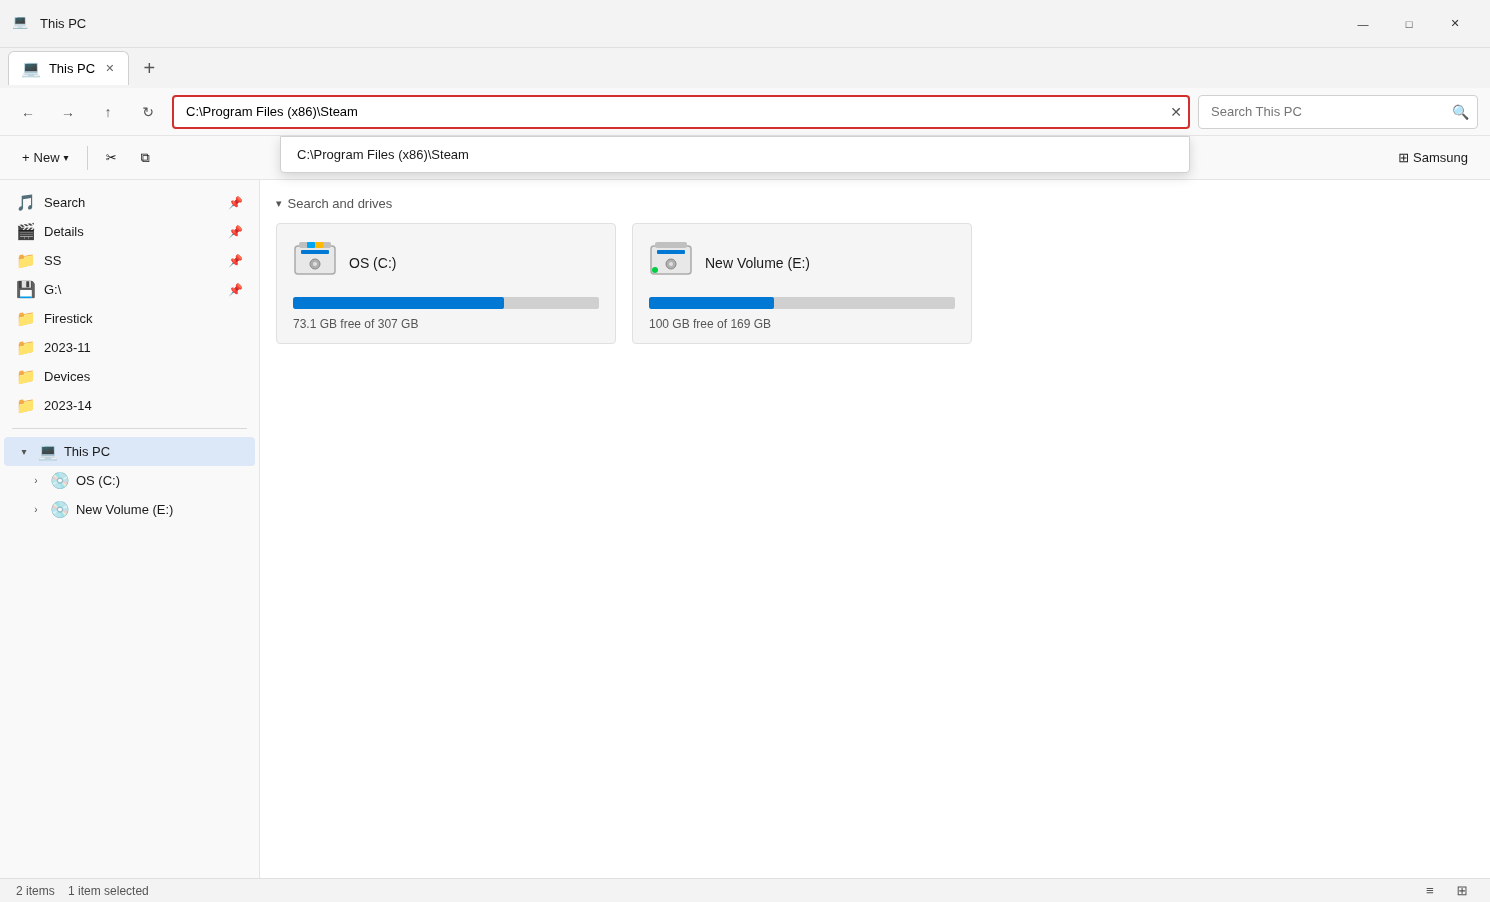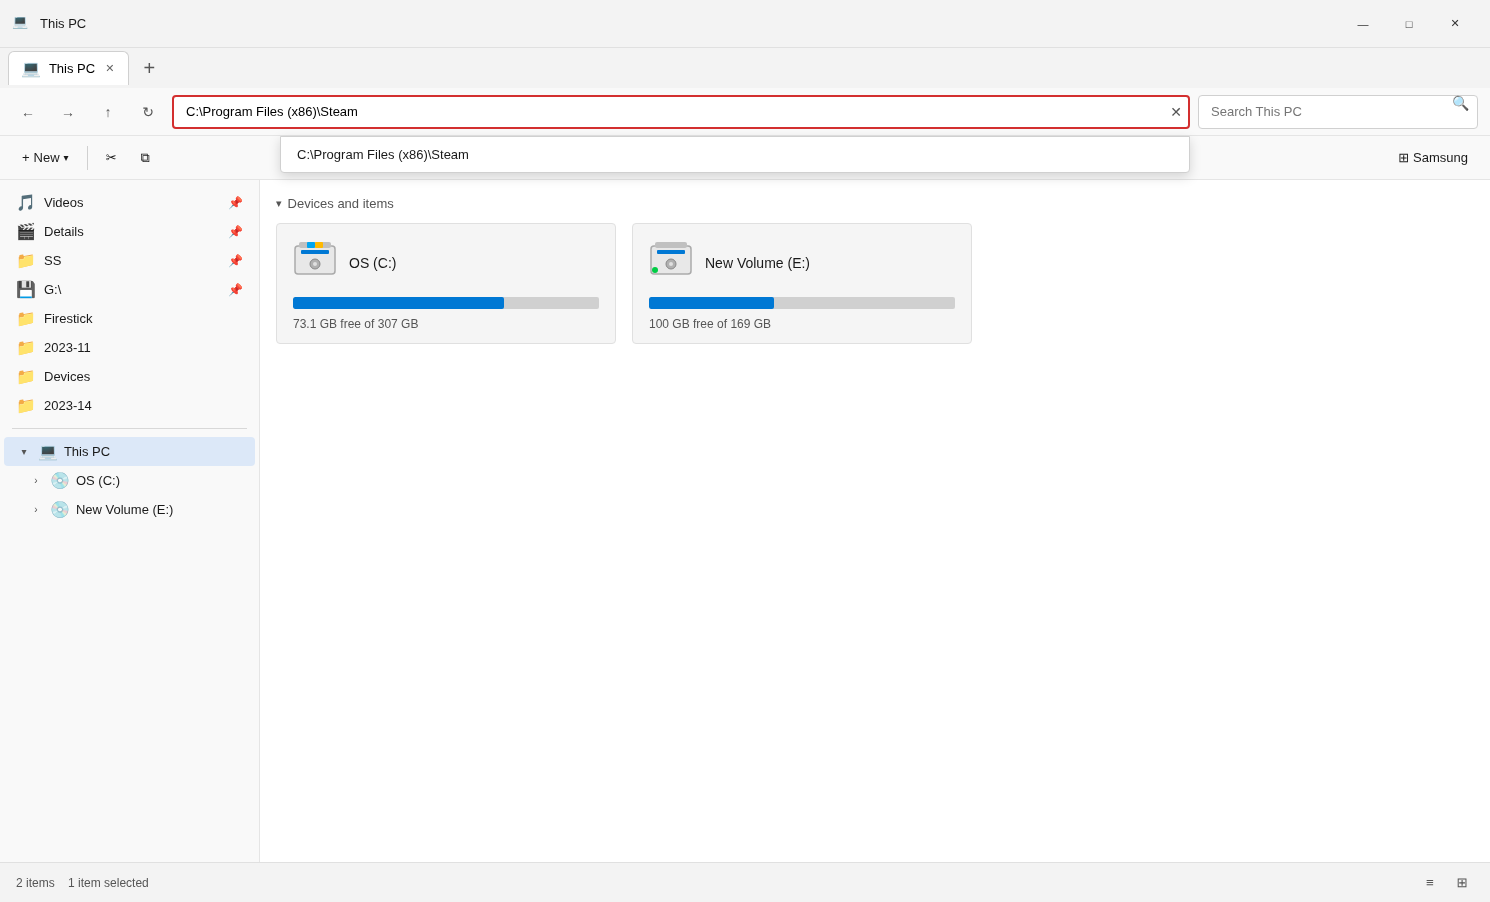--- a/index.html
+++ b/index.html
@@ -55,21 +55,21 @@
       padding: 0 36px 0 12px; font-size: 13px; outline: none; background: #fff;
     }
     .address-clear {
       position: absolute; right: 8px; background: transparent; border: none;
       cursor: pointer; color: #555; font-size: 14px;
     }
     .search-bar {
       width: 280px; height: 34px; border: 1px solid #d0d0d0; border-radius: 4px;
       padding: 0 36px 0 12px; font-size: 13px; outline: none; background: #fff;
     }
-    .search-wrapper { position: relative; display: flex; }
+    .search-wrapper { position: relative; display: flex; align-items: center; }
     .search-icon-btn {
       position: absolute; right: 8px; background: transparent; border: none;
       cursor: pointer; color: #555; font-size: 14px;
     }
 
     
     .address-dropdown {
       position: absolute; top: 48px; left: 280px; right: 300px;
       background: #fff; border: 1px solid #d0d0d0; border-radius: 0 0 4px 4px;
       box-shadow: 0 4px 12px rgba(0,0,0,0.15); z-index: 100;
@@ -138,21 +138,21 @@
     .drive-progress-fill { height: 100%; background: #0078d4; border-radius: 2px; }
     .drive-info { font-size: 12px; color: #555; }
 
     
     .sidebar::-webkit-scrollbar { width: 6px; }
     .sidebar::-webkit-scrollbar-thumb { background: #c0c0c0; border-radius: 3px; }
 
     
     .status-bar {
       display: flex; align-items: center; justify-content: space-between;
-      background: #f3f3f3; border-top: 1px solid #e0e0e0; height: 40px;
+      background: #f3f3f3; border-top: 1px solid #e0e0e0; height: 24px;
       padding: 0 16px; font-size: 12px; color: #555; flex-shrink: 0;
     }
     .status-bar-right { display: flex; gap: 8px; align-items: center; }
     .status-view-btn {
       width: 24px; height: 24px; border: none; background: transparent;
       cursor: pointer; border-radius: 3px; display: flex; align-items: center;
       justify-content: center; color: #555;
     }
   </style>
 </head>
@@ -218,21 +218,21 @@
     </button>
   </div>
 </div>
 
 <div class="main-layout">
 
   <div class="sidebar">
 
     <div class="sidebar-item">
       <span class="sidebar-icon">🎵</span>
-      <span>Videos</span>
+      <span>Search</span>
       <span class="sidebar-pin">📌</span>
     </div>
     <div class="sidebar-item">
       <span class="sidebar-icon">🎬</span>
       <span>Details</span>
       <span class="sidebar-pin">📌</span>
     </div>
     <div class="sidebar-item">
       <span class="sidebar-icon">📁</span>
       <span>SS</span>
@@ -278,21 +278,21 @@
       <span class="tree-expand">›</span>
       <span class="tree-icon">💿</span>
       <span>New Volume (E:)</span>
     </div>
   </div>
 
   <div class="content-area">
 
     <div class="section-header">
       <span class="section-header-chevron">▾</span>
-      <span>Devices and items</span>
+      <span>Search and drives</span>
     </div>
 
     <div class="drives-grid">
 
       <div class="drive-card">
         <div class="drive-card-header">
           <span class="drive-icon">
             <svg width="44" height="44" viewBox="0 0 44 44">
               <rect x="2" y="10" width="40" height="28" rx="3" fill="#e8e8e8" stroke="#aaa" stroke-width="1.5"></rect>
               <rect x="6" y="6" width="32" height="6" rx="2" fill="#c0c0c0"></rect>

